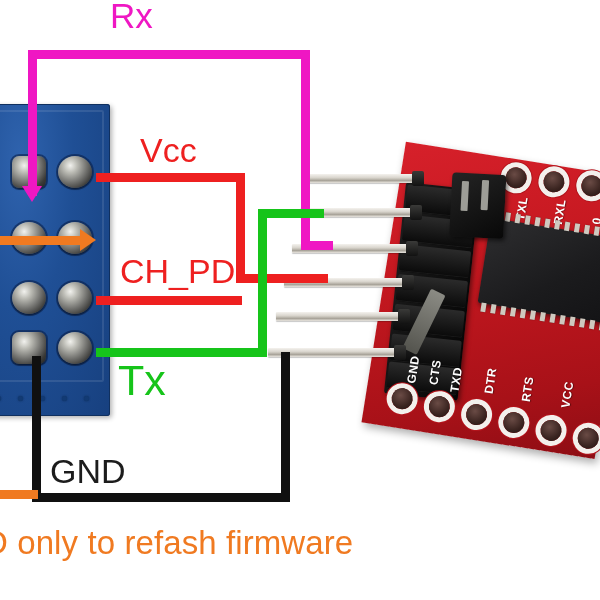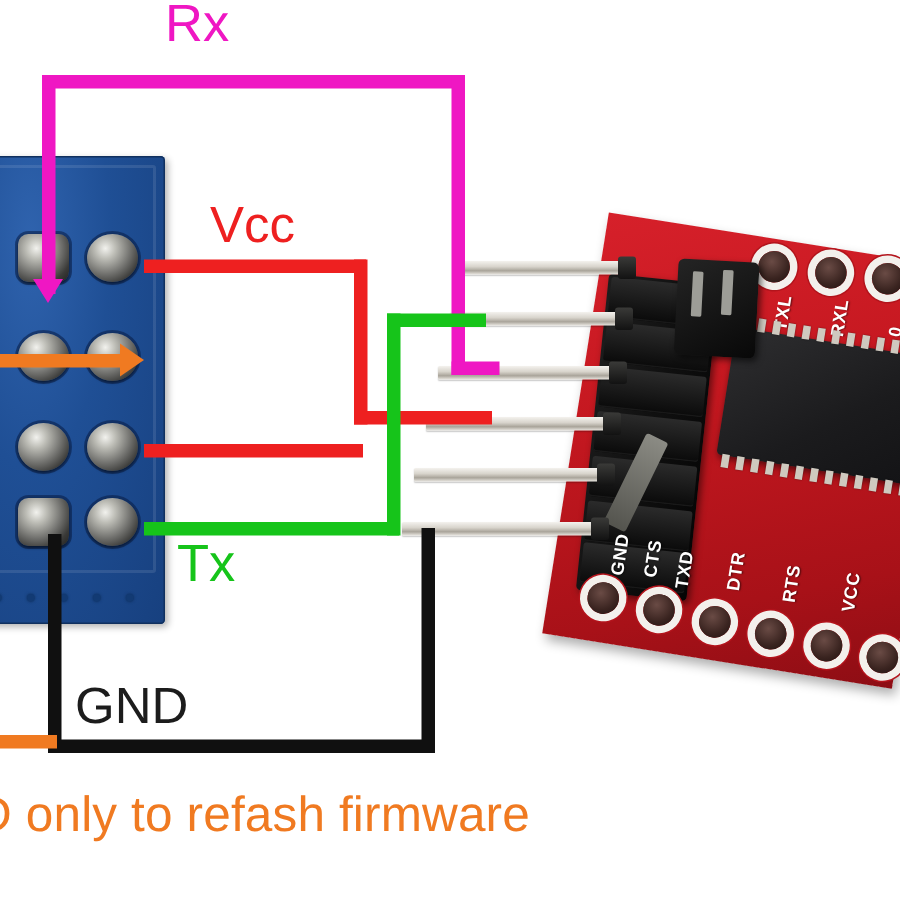--- a/index.html
+++ b/index.html
@@ -125,21 +125,21 @@
   .wv{width:9px;}
 
   
   .lbl{
     position:absolute;white-space:nowrap;
     font-family:"Liberation Sans","DejaVu Sans",sans-serif;
   }
   #lbl-rx{font-size:35px;color:#ef17c3;left:110px;top:-4px;}
   #lbl-vcc{font-size:34px;color:#ee2020;left:140px;top:131px;}
   #lbl-chpd{font-size:34px;color:#ee2020;left:120px;top:252px;}
-  #lbl-tx{font-size:35px;color:#16c41a;left:118px;top:356px;}
+  #lbl-tx{font-size:43px;color:#16c41a;left:118px;top:356px;}
   #lbl-gnd{font-size:34px;color:#1c1c1c;left:50px;top:452px;}
   #lbl-note{
     font-size:33px;color:#f07a21;left:-16px;top:524px;letter-spacing:.1px;
   }
 </style>
 </head>
 <body>
 
 <div id="stage">
 
@@ -282,17 +282,18 @@
 
   <div class="wire wh" style="left:0;top:236px;width:86px;background:#f07a21;"></div>
   <div class="abs" style="left:80px;top:229px;width:0;height:0;
        border-top:11px solid transparent;border-bottom:11px solid transparent;
        border-left:16px solid #f07a21;"></div>
 
   <div class="wire wh" style="left:0;top:490px;width:38px;background:#f07a21;"></div>
 
   <div class="lbl" id="lbl-rx">Rx</div>
   <div class="lbl" id="lbl-vcc">Vcc</div>
+  <div class="lbl" id="lbl-chpd">CH_PD</div>
   <div class="lbl" id="lbl-tx">Tx</div>
   <div class="lbl" id="lbl-gnd">GND</div>
   <div class="lbl" id="lbl-note">D only to refash firmware</div>
 
 </div>
 
 </body></html>

